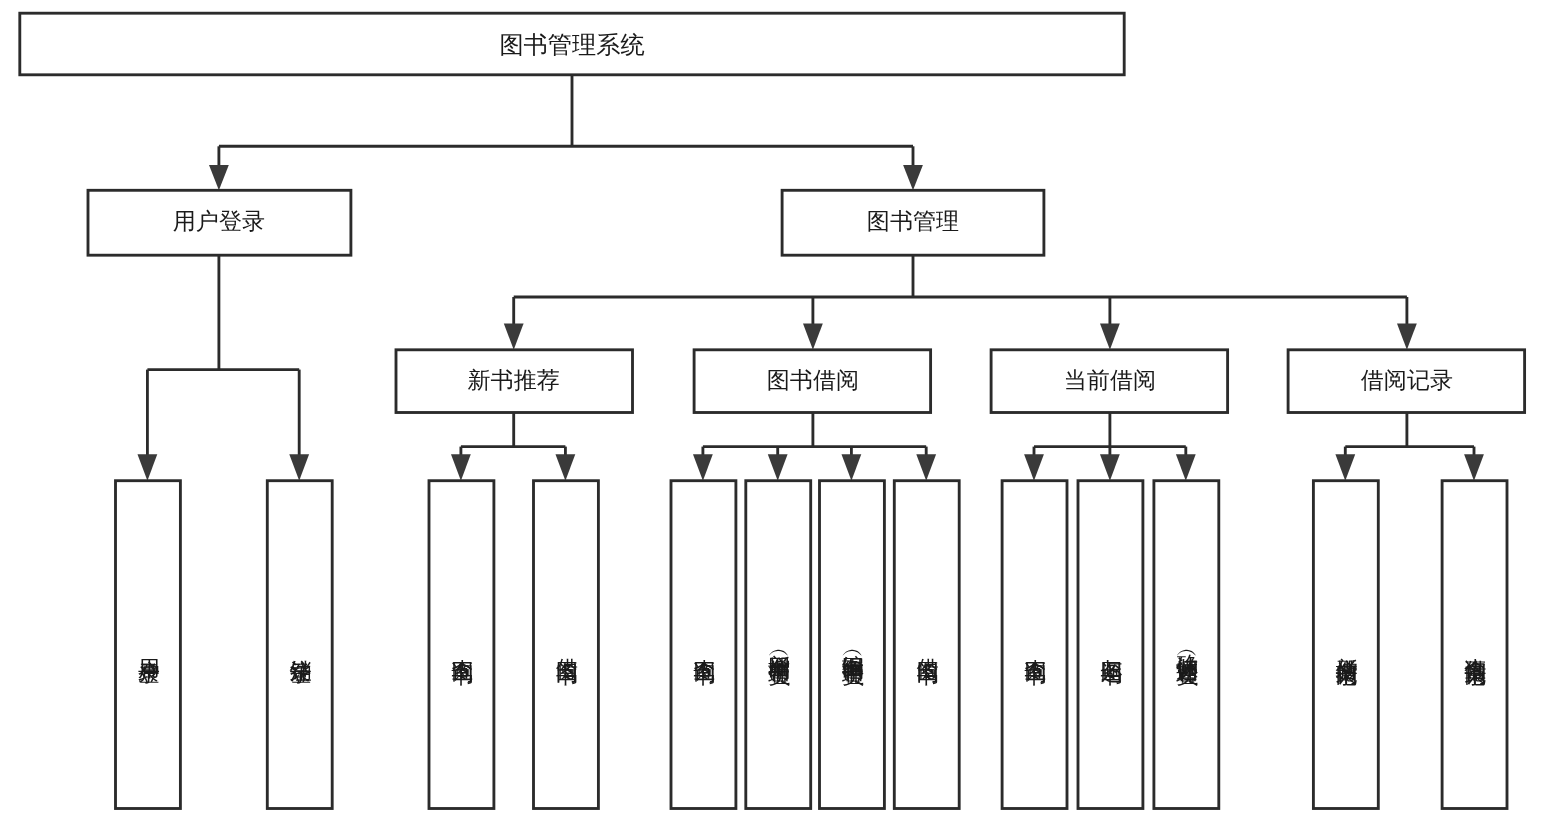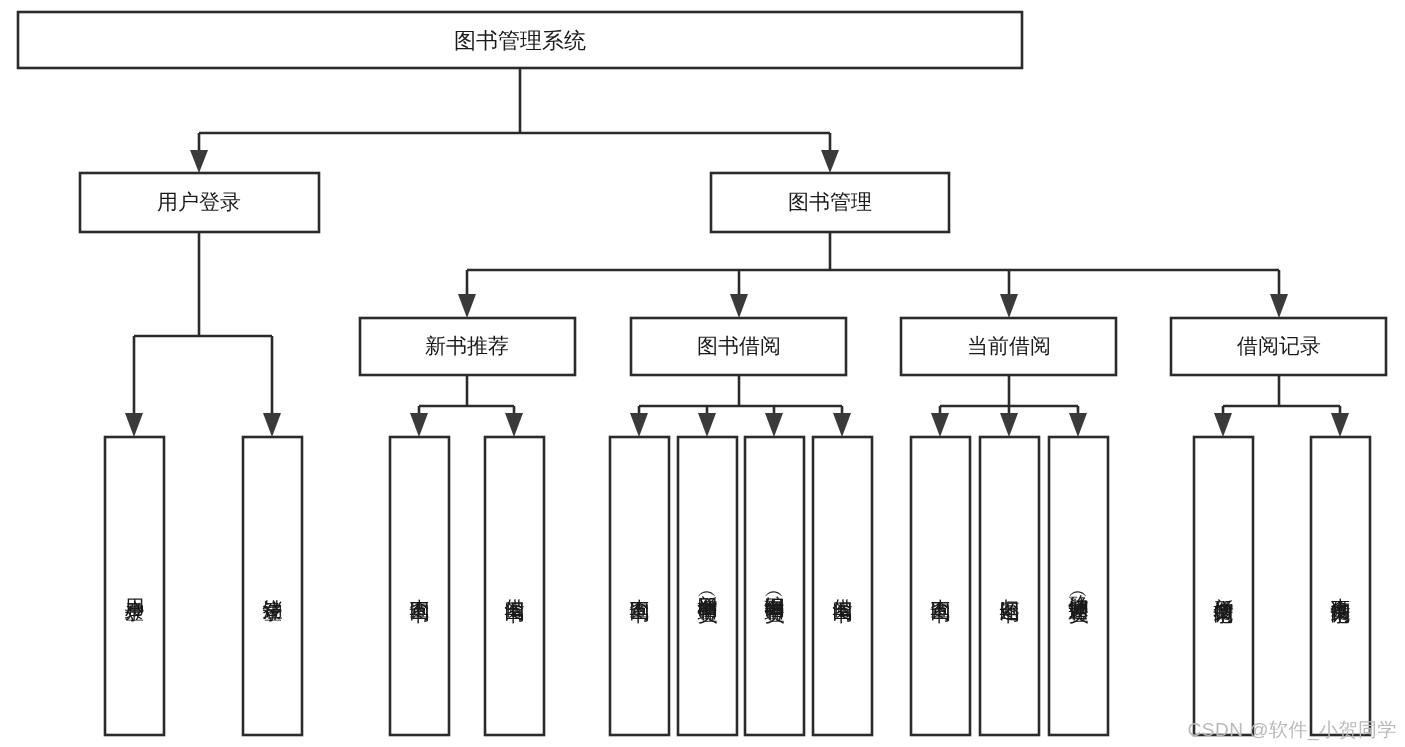--- a/index.html
+++ b/index.html
@@ -219,14 +219,13 @@
   <div class="leaf-label" style="left:745px; top:437px; width:59px; height:298px;">编辑图书（管理员）</div>
   <div class="leaf-label" style="left:813px; top:437px; width:59px; height:298px;">借阅图书</div>
 
   <div class="leaf-label" style="left:911px; top:437px; width:59px; height:298px;">查询图书</div>
   <div class="leaf-label" style="left:980px; top:437px; width:59px; height:298px;">归还图书</div>
   <div class="leaf-label" style="left:1049px; top:437px; width:59px; height:298px;">确认归还（管理员）</div>
 
   <div class="leaf-label" style="left:1194px; top:437px; width:59px; height:298px;">新增借阅记录</div>
   <div class="leaf-label" style="left:1311px; top:437px; width:59px; height:298px;">查询借阅记录</div>
 
-  <div class="watermark">CSDN @软件_小贺同学</div>
 </div>
 
 </body></html>

